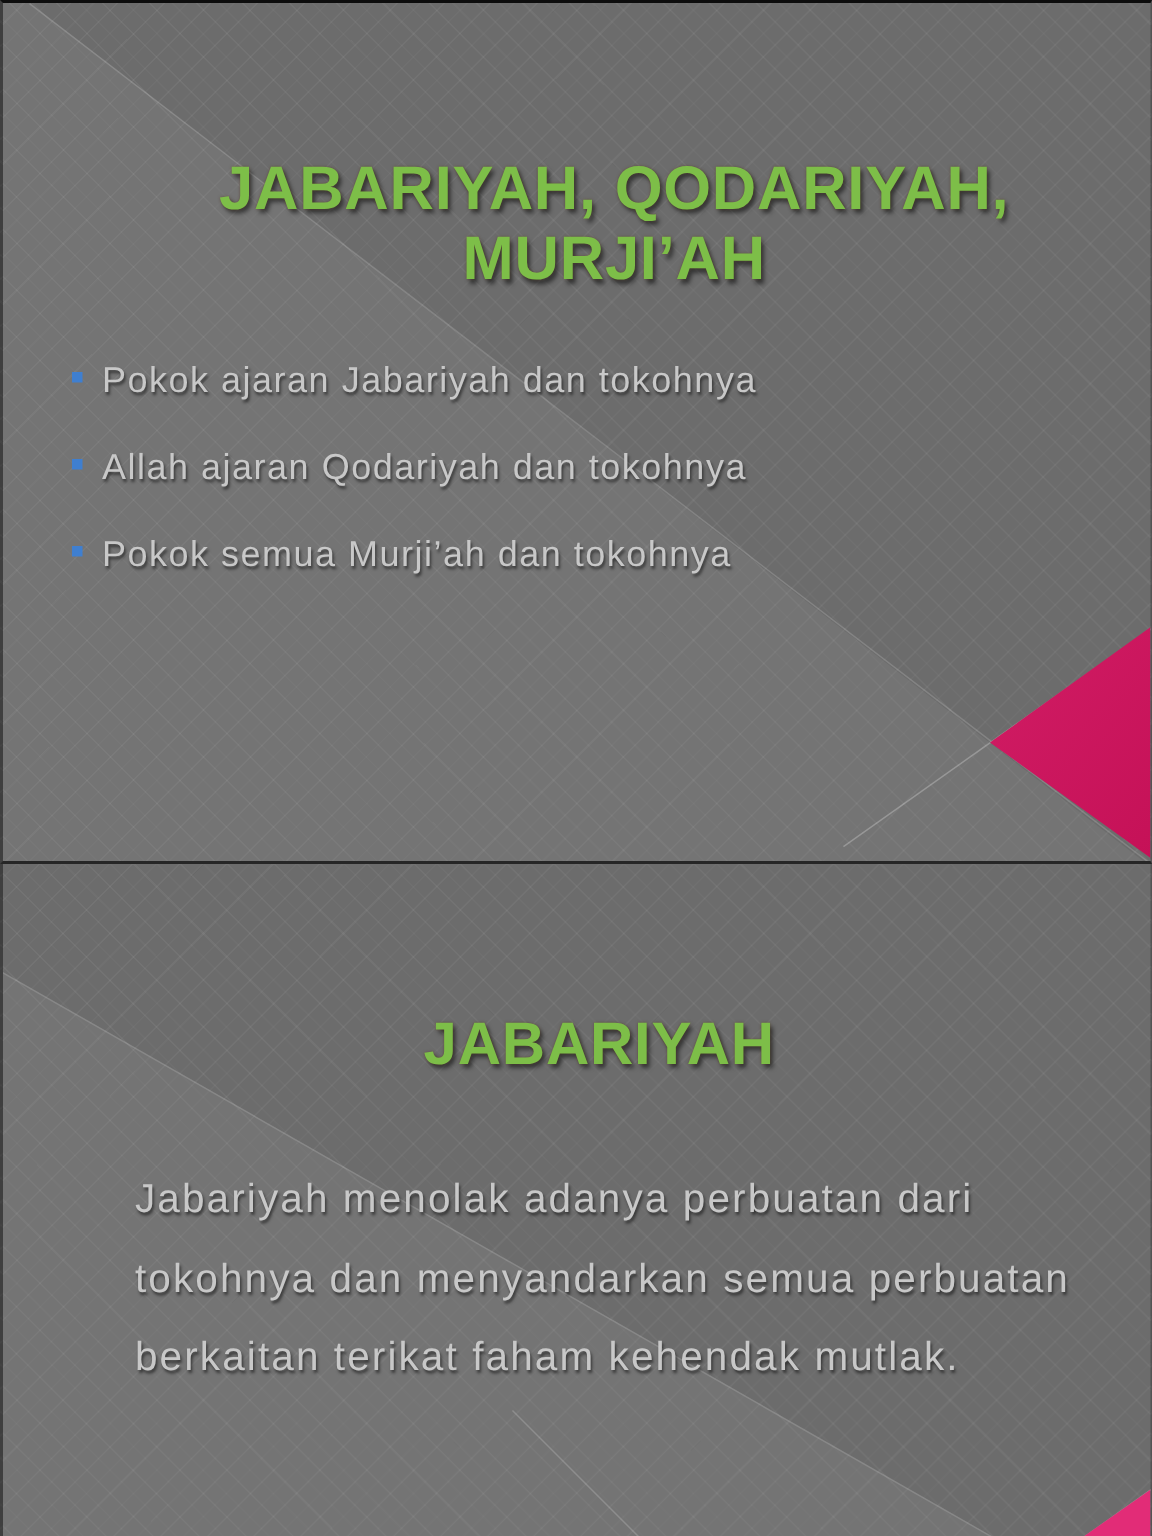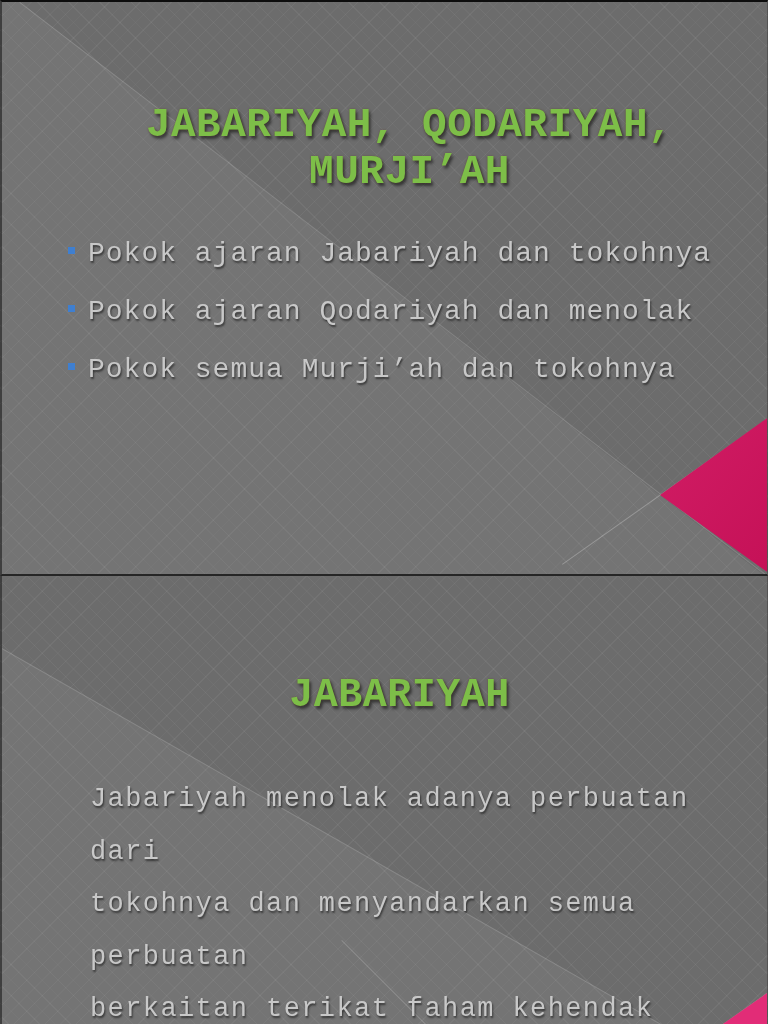--- a/index.html
+++ b/index.html
@@ -1,18 +1,18 @@
 <!DOCTYPE html>
 <html style="--slide-bg: #6c6c6c; --title-green: #7dbe48; --body-text: #c8c8c8; --bullet-blue: #3f7fd0; --accent-pink: #e22c77; --pink-light: #f55ca2; --pink-dark: #c51157;"><head>
 <meta charset="utf-8">
 <style>
   html,body{margin:0;padding:0;background:#000;}
   .page{
     position:relative;width:768px;height:1024px;overflow:hidden;
-    background:#000;font-family:Liberation Mono, monospace;
+    background:#000;font-family:Liberation Sans, sans-serif;
   }
   
   .slide{
     position:absolute;left:0;width:768px;overflow:hidden;box-sizing:border-box;
     background-color:var(--slide-bg,#6c6c6c);
     background-image:
       repeating-linear-gradient(45deg, rgba(255,255,255,.05) 0 1px, rgba(255,255,255,0) 1px 11px),
       repeating-linear-gradient(-45deg, rgba(255,255,255,.05) 0 1px, rgba(255,255,255,0) 1px 11px),
       repeating-linear-gradient(45deg, rgba(0,0,0,.04) 0 1px, rgba(0,0,0,0) 1px 22px),
       repeating-linear-gradient(-45deg, rgba(0,0,0,.04) 0 1px, rgba(0,0,0,0) 1px 22px);
@@ -50,22 +50,22 @@
     color:var(--title-green,#7dbe48);letter-spacing:.5px;
     text-shadow:0 0 2px rgba(92,58,32,.55),2px 3px 3px rgba(0,0,0,.5);
   }
   .title2{
     position:absolute;top:97px;left:30px;right:0;margin:0;
     text-align:center;font-size:40px;line-height:46px;font-weight:bold;
     color:var(--title-green,#7dbe48);letter-spacing:.5px;
     text-shadow:0 0 2px rgba(92,58,32,.55),2px 3px 3px rgba(0,0,0,.5);
   }
   .bullets{
-    position:absolute;top:238px;left:66px;right:20px;margin:0;padding:0;list-style:none;
-    font-size:28px;color:var(--body-text,#c8c8c8);letter-spacing:1px;
+    position:absolute;top:238px;left:46px;right:20px;margin:0;padding:0;list-style:none;
+    font-size:24px;color:var(--body-text,#c8c8c8);letter-spacing:1px;
   }
   .bullets li{margin:0 0 31px 0;line-height:27px;text-shadow:1px 2px 2px rgba(15,15,15,.6);}
   .bullet-sq{
     display:inline-block;width:7px;height:7px;margin-right:13px;vertical-align:middle;
     position:relative;top:-3px;background:var(--bullet-blue,#3f7fd0);
   }
   .bodytext{
     position:absolute;top:197px;left:55px;right:30px;
     font-size:27px;line-height:52.5px;color:var(--body-text,#c8c8c8);
     letter-spacing:1.4px;
@@ -86,21 +86,21 @@
     <h1 class="title1">
       <div>JABARIYAH, QODARIYAH,</div>
       <div>MURJI’AH</div>
     </h1>
 
     <ul class="bullets">
       <li>
         <span class="bullet-sq"></span><span>Pokok ajaran Jabariyah dan tokohnya</span>
       </li>
       <li>
-        <span class="bullet-sq"></span><span>Pokok ajaran Qodariyah dan menolak</span>
+        <span class="bullet-sq"></span><span>Allah ajaran Qodariyah dan tokohnya</span>
       </li>
       <li>
         <span class="bullet-sq"></span><span>Pokok semua Murji’ah dan tokohnya</span>
       </li>
     </ul>
   </section>
 
   <section class="slide slide2">
     <div class="wedge wedge2"></div>
     <div class="hairline h3"></div>

